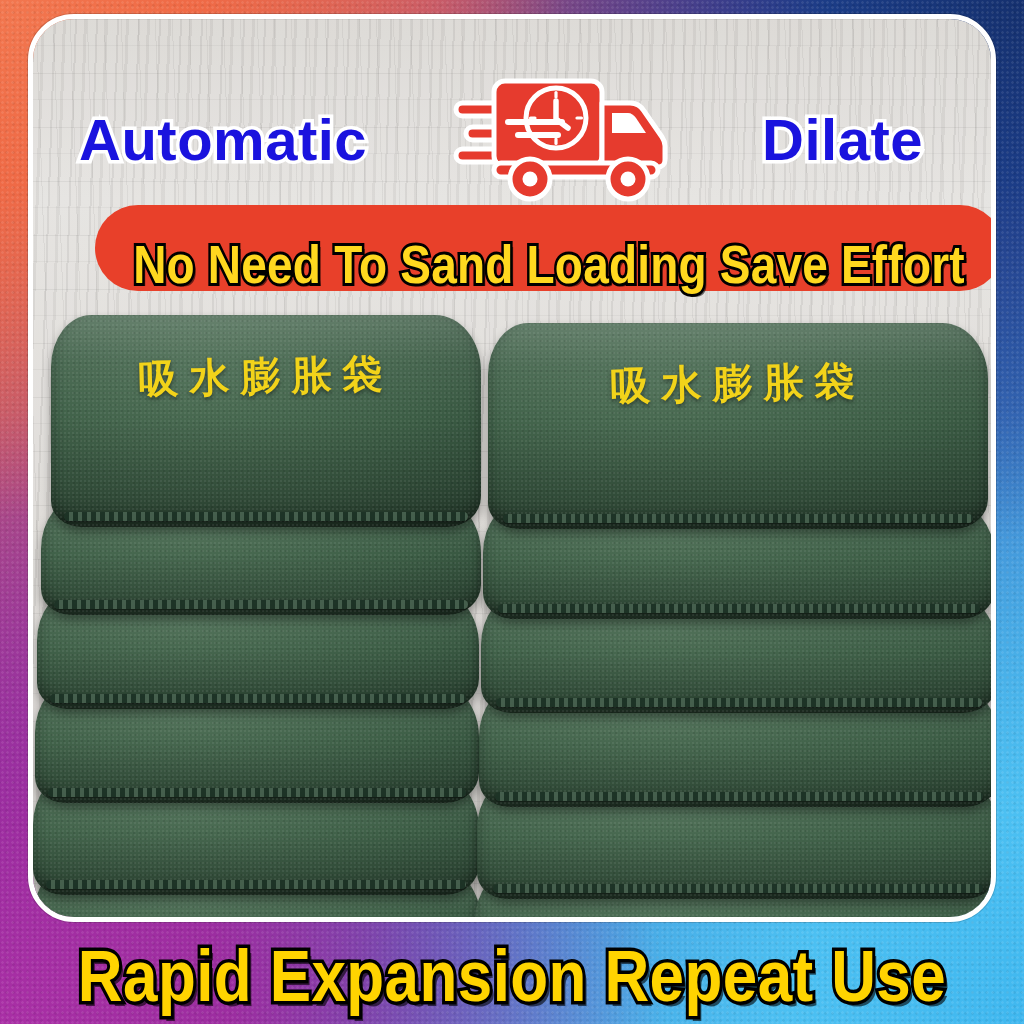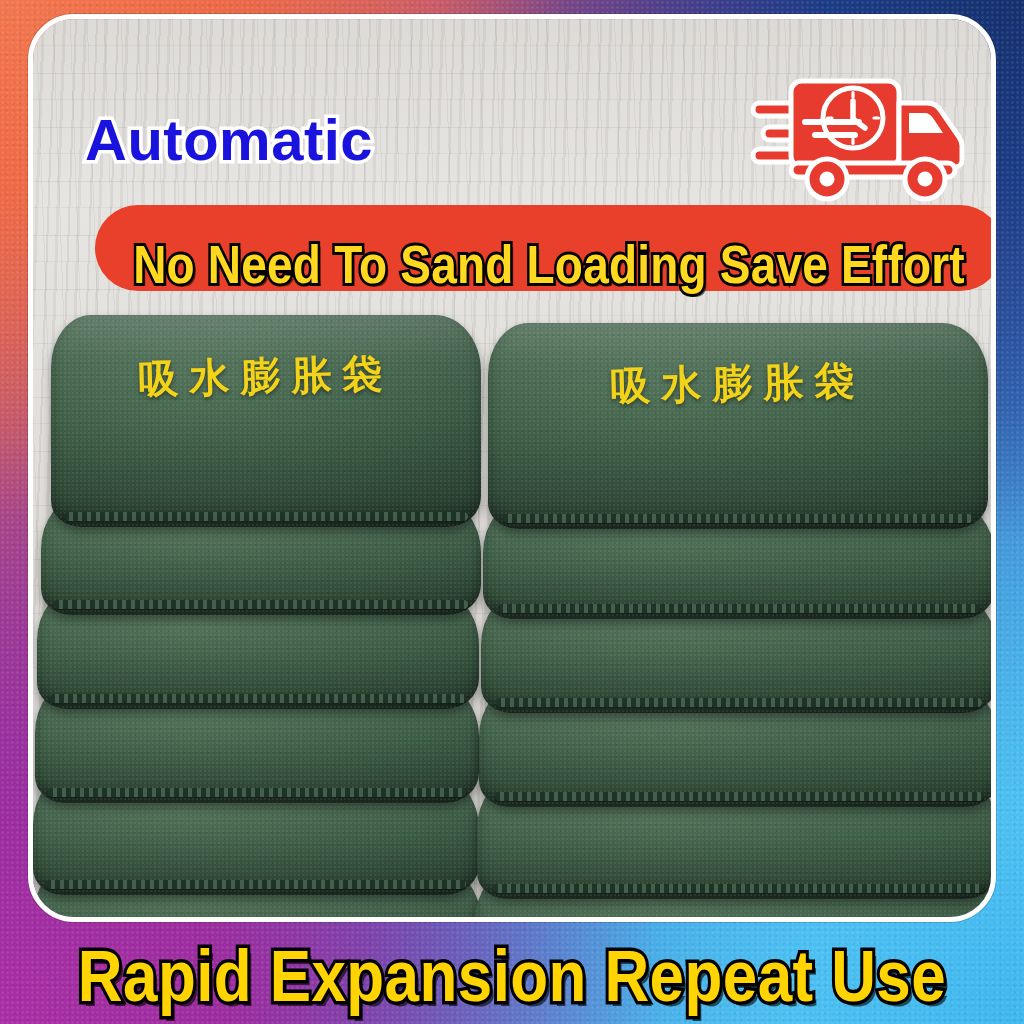--- a/index.html
+++ b/index.html
@@ -71,21 +71,21 @@
     padding:0 22px 0 24px;
   }
   .headword{
     font-size:58px; font-weight:bold; letter-spacing:.5px;
     color:#1a13de;
     -webkit-text-stroke:7px #ffffff;
     paint-order:stroke fill;
     text-shadow:0 2px 0 rgba(255,255,255,.9);
     white-space:nowrap;
   }
-  .headword.left{ margin-left:28px;text-align:right; }
+  .headword.left{ margin-left:22px;text-align:right; }
   .headword.right{ margin-right:46px; }
 
   
   .truck-wrap{ width:220px; height:128px; position:relative; flex:0 0 auto; margin-left:-6px;}
   .truck-wrap svg{ width:100%; height:100%; display:block; }
 
   
   .pill-banner{
     position:absolute; left:62px; top:186px;
     width:908px; height:86px;
@@ -213,20 +213,21 @@
             </g>
           </g>
 
           <g stroke="#ffffff" stroke-width="6" stroke-linecap="round">
             <line x1="56" y1="47" x2="110" y2="47"></line>
             <line x1="66" y1="60" x2="106" y2="60"></line>
           </g>
         </svg>
       </div>
 
+      <div class="headword right">Dilate</div>
     </div>
 
     <div class="pill-banner">
       <div class="pill-text">No Need To Sand Loading Save Effort</div>
     </div>
 
     <div class="photo">
 
       <div class="bag" style="left:18px; top:14px; width:430px; height:212px; z-index:9;">
         <div class="felt"></div>

